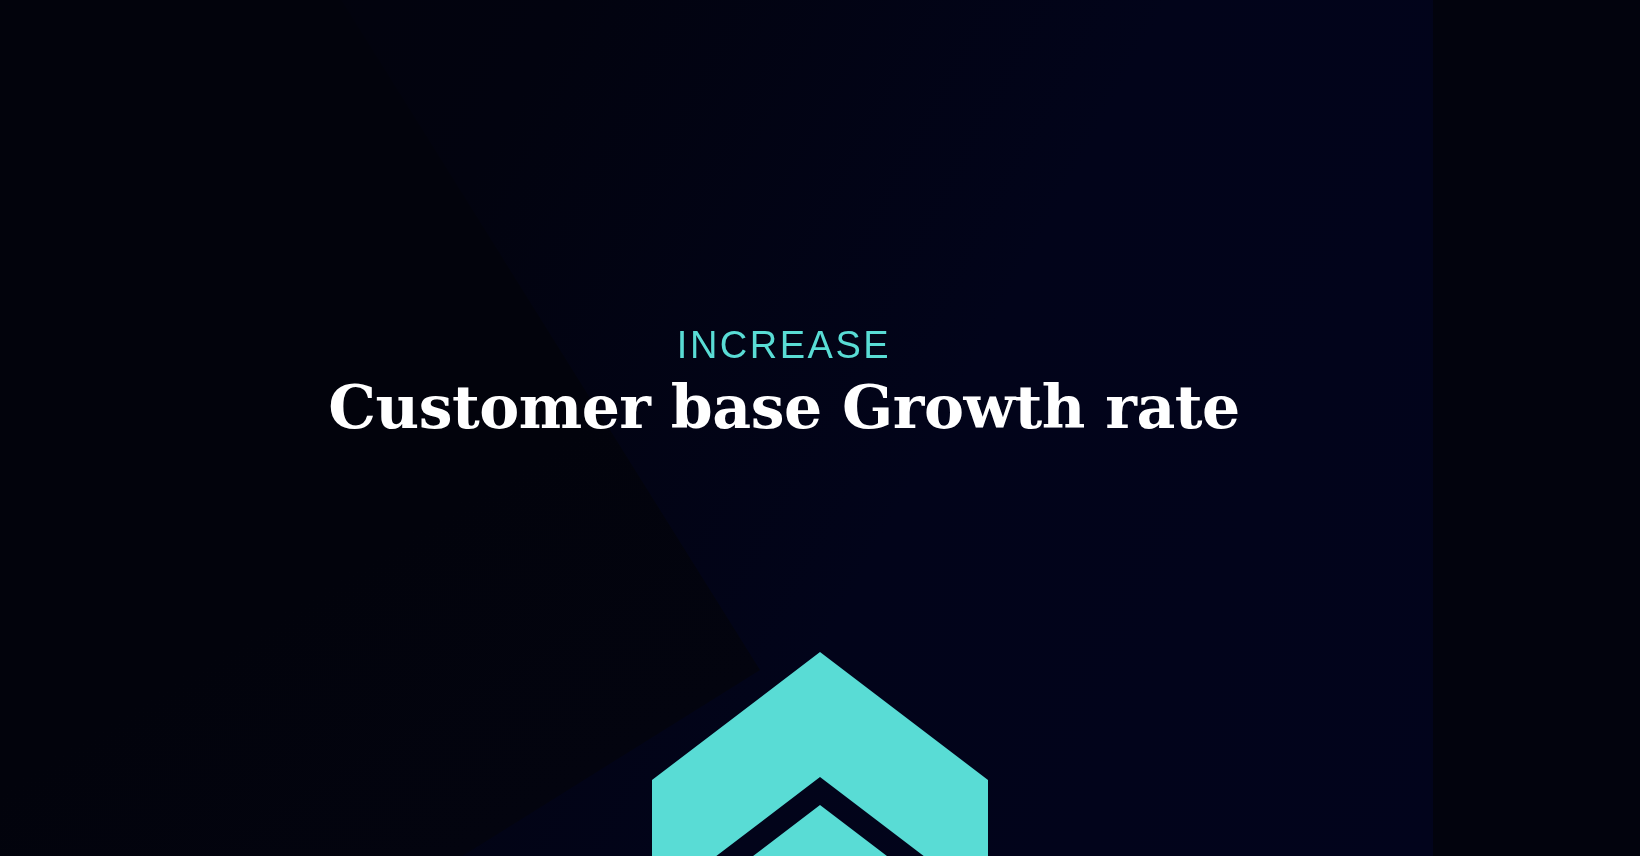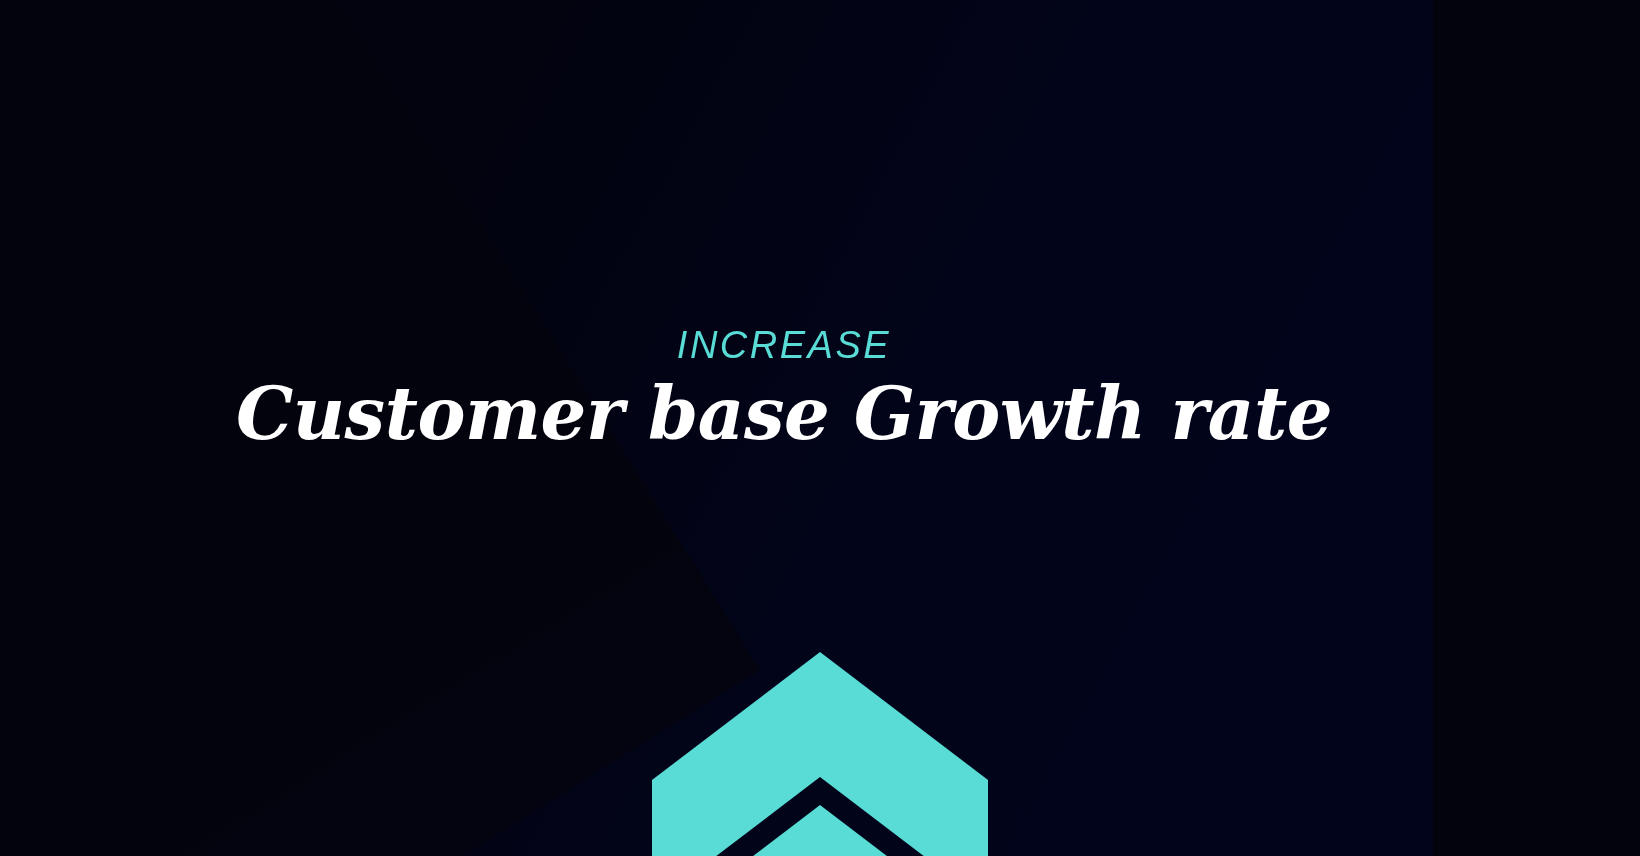--- a/index.html
+++ b/index.html
@@ -12,21 +12,20 @@
   }
 
   #slide {
     position: relative;
     width: 1433px;
     height: 856px;
     overflow: hidden;
     background:
       linear-gradient(118deg, #02030c 0%, #02030f 30%, #02041a 62%, #02041c 100%);
     font-family: "Liberation Sans", sans-serif;
-    font-style: italic;
   }
 
   
   .bg-layer {
     position: absolute;
     inset: 0;
     pointer-events: none;
   }
 
   
@@ -75,21 +74,21 @@
     white-space: nowrap;
   }
 
   .headline {
     position: absolute;
     left: 0;
     top: 374px;
     width: 100%;
     color: #ffffff;
     font-family: "DejaVu Serif", "Liberation Serif", serif;
-    font-size: 72px;
+    font-size: 60px;
     font-weight: 700;
     letter-spacing: -0.5px;
     line-height: 1.12;
     white-space: nowrap;
     text-align: center;
   }
 
   
   .chevron-stack {
     position: absolute;

